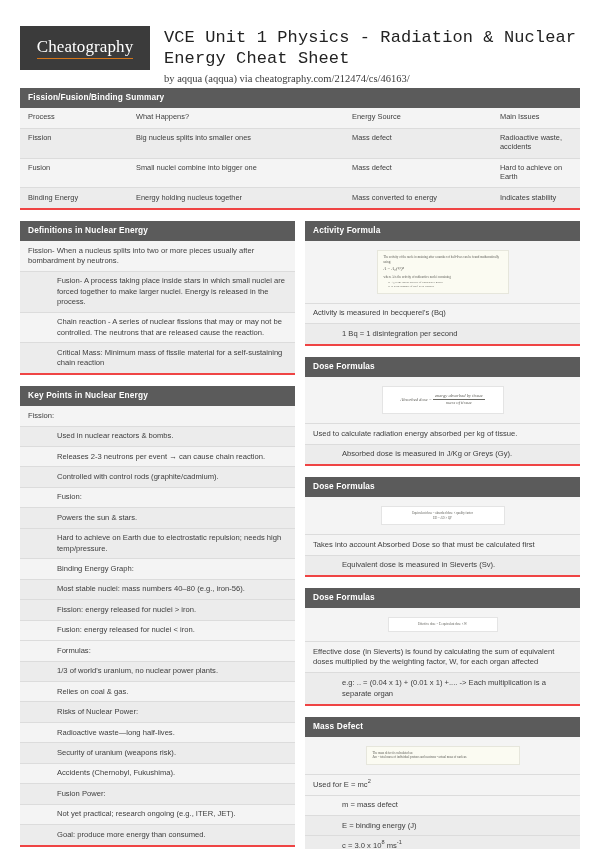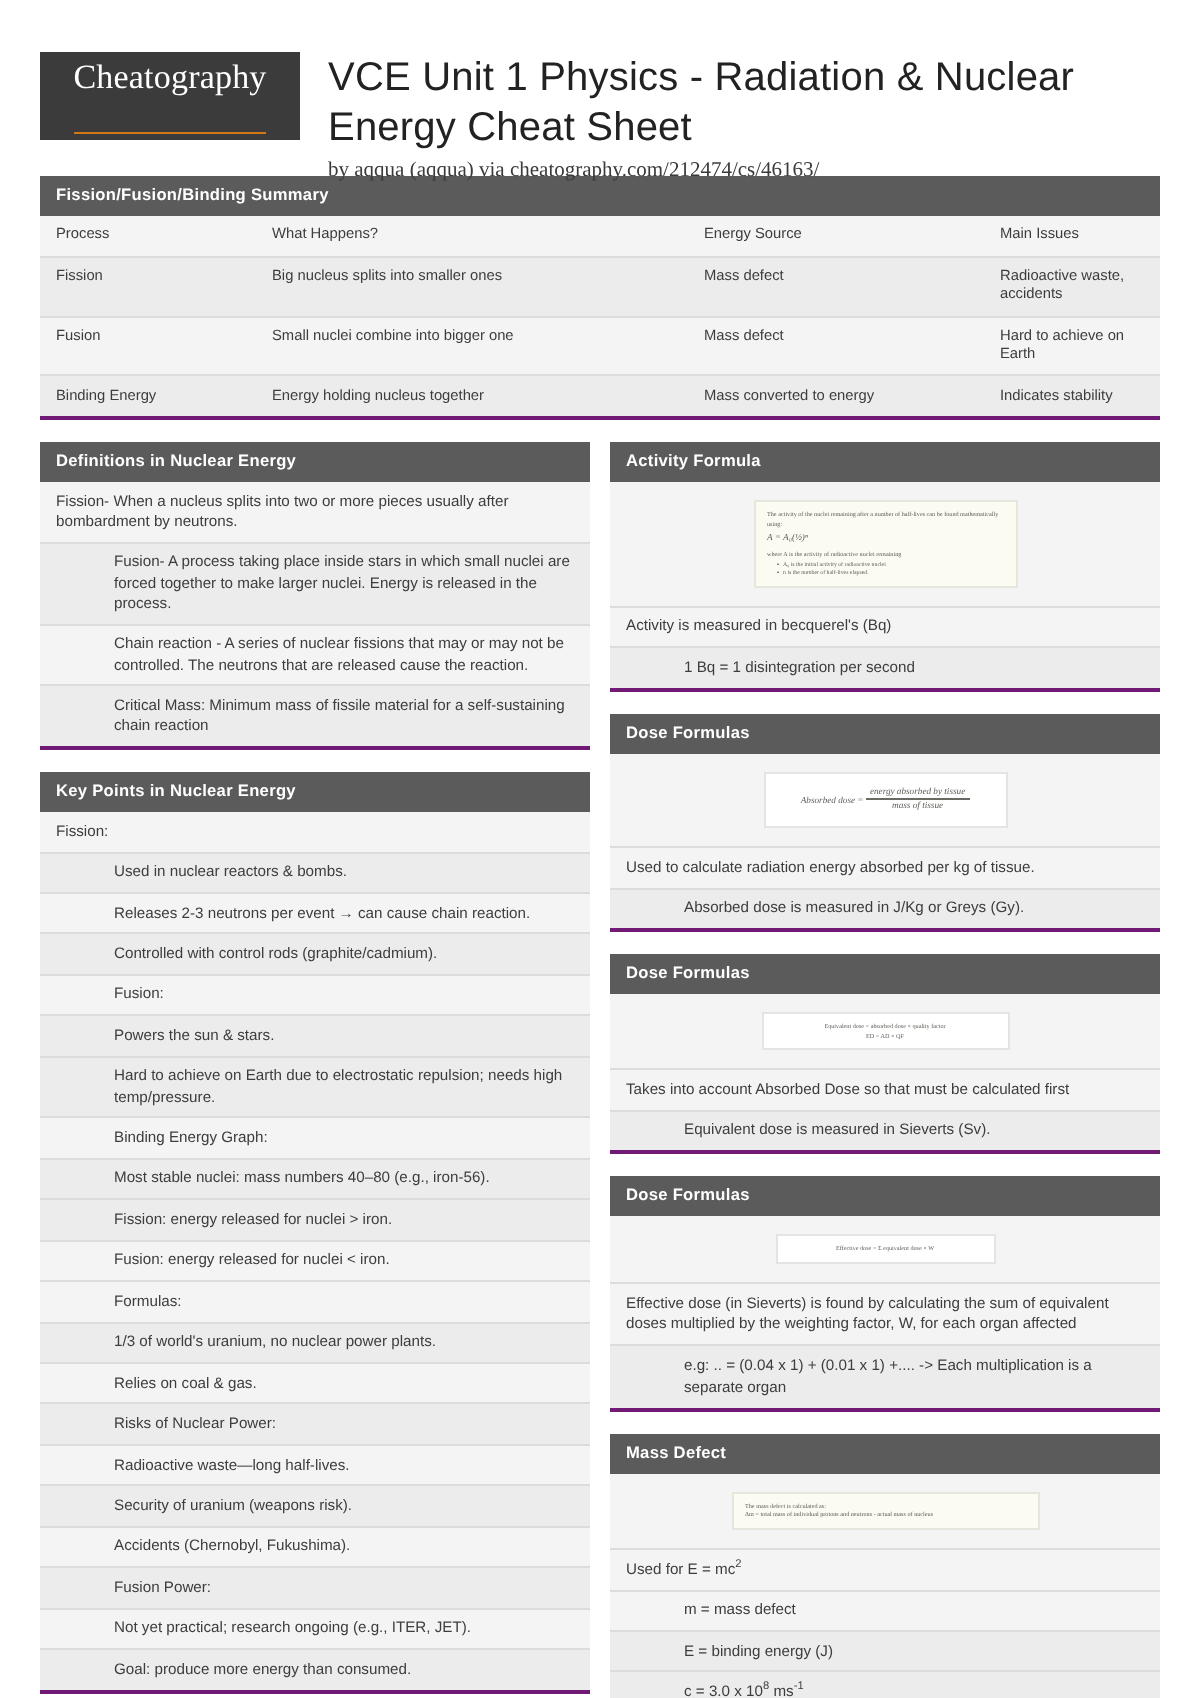--- a/index.html
+++ b/index.html
@@ -30,48 +30,48 @@
     background:#3b3b3b;
     display:flex;align-items:center;justify-content:center;
     flex:0 0 auto;
   }
   .logo-text{
     font-family:"Liberation Serif", serif;
     color:#ffffff;
     font-size:17px;
     letter-spacing:.1px;
     position:relative;
-    padding-bottom:18px;
+    padding-bottom:2px;
   }
   .logo-text:after{
     content:"";
     position:absolute;left:0;right:0;bottom:0;
     height:1.5px;background:#d4761a;
   }
   .title-wrap{padding-top:1px;}
   .doc-title{
-    font-family:Liberation Sans, sans-serif;
-    font-size:20px;
+    font-family:Liberation Mono, monospace;
+    font-size:17px;
     color:#222;
     line-height:1.25;
     letter-spacing:.1px;
   }
   .doc-sub{
     font-family:"Liberation Serif", serif;
     font-size:10.5px;
     color:#3a3a3a;
     margin-top:3px;
     line-height:1.2;
   }
 
   
   .block{
     background:#84cc16;
     margin-bottom:11px;
-    border-bottom:2px solid #701a75;
+    border-bottom:2px solid #ef4444;
   }
   .block-hd{
     background:#5b5b5b;
     color:#ffffff;
     font-size:8.3px;
     font-weight:bold;
     padding:5px 7px 5px 8px;
     letter-spacing:.15px;
     line-height:1.2;
   }

